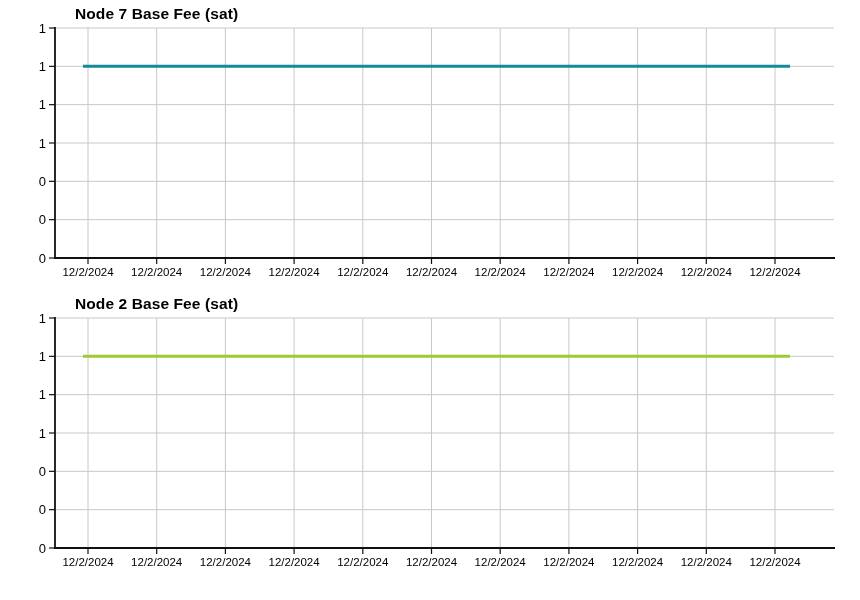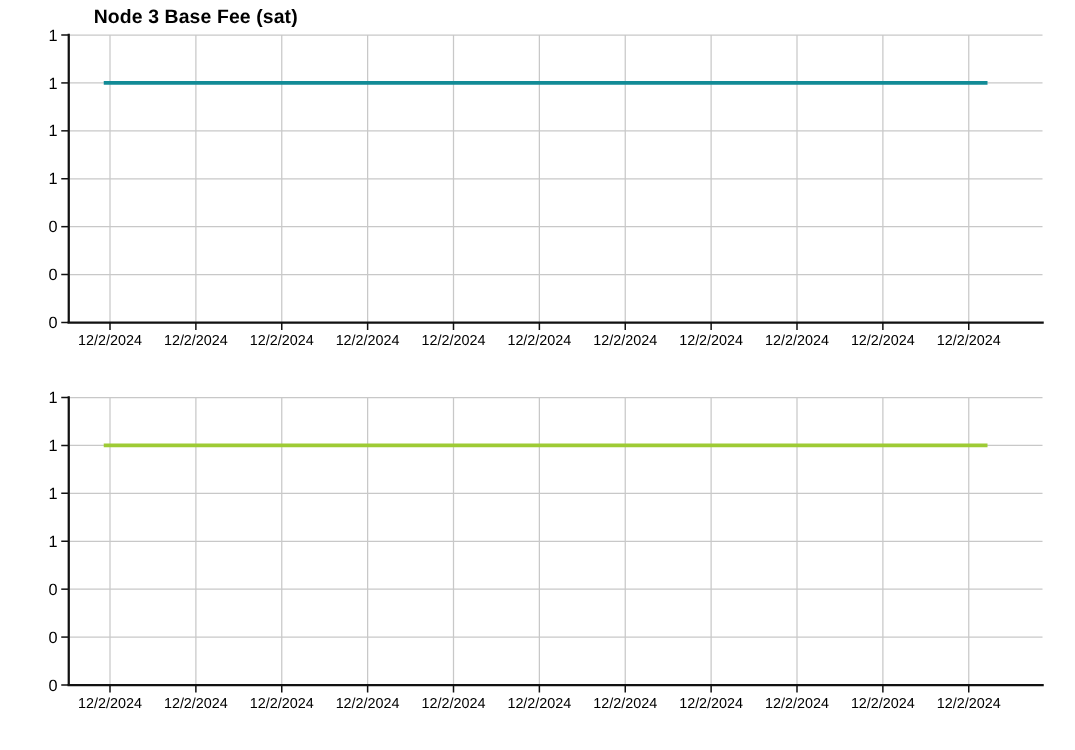--- a/index.html
+++ b/index.html
@@ -11,21 +11,21 @@
                font-size:15.5px;font-weight:bold;color:#000;letter-spacing:0.1px;}
   .chart-svg{position:absolute;left:0;top:0;}
   .tick-label{font-family:"Liberation Sans",sans-serif;}
 </style>
 </head>
 <body>
 
 <div class="canvas">
 
   <section class="chart" style="top:0px;">
-    <h2 class="chart-title">Node 3 Base Fee (sat)</h2>
+    <h2 class="chart-title">Node 7 Base Fee (sat)</h2>
     <svg class="chart-svg" width="860" height="290">
         <line x1="56" y1="28" x2="834" y2="28" stroke="#c8c8c8" stroke-width="1"></line>
         <line x1="56" y1="66.33333333333334" x2="834" y2="66.33333333333334" stroke="#c8c8c8" stroke-width="1"></line>
         <line x1="56" y1="104.66666666666667" x2="834" y2="104.66666666666667" stroke="#c8c8c8" stroke-width="1"></line>
         <line x1="56" y1="143" x2="834" y2="143" stroke="#c8c8c8" stroke-width="1"></line>
         <line x1="56" y1="181.33333333333334" x2="834" y2="181.33333333333334" stroke="#c8c8c8" stroke-width="1"></line>
         <line x1="56" y1="219.66666666666669" x2="834" y2="219.66666666666669" stroke="#c8c8c8" stroke-width="1"></line>
         <line x1="56" y1="258" x2="834" y2="258" stroke="#c8c8c8" stroke-width="1"></line>
         <line x1="88" y1="28" x2="88" y2="258" stroke="#c8c8c8" stroke-width="1"></line>
         <line x1="156.7" y1="28" x2="156.7" y2="258" stroke="#c8c8c8" stroke-width="1"></line>
@@ -74,20 +74,21 @@
         <text x="637.6" y="276" text-anchor="middle" font-size="11.5" fill="#000000" class="tick-label">12/2/2024</text>
         <line x1="706.3000000000001" y1="258" x2="706.3000000000001" y2="264" stroke="#111111" stroke-width="1.2"></line>
         <text x="706.3000000000001" y="276" text-anchor="middle" font-size="11.5" fill="#000000" class="tick-label">12/2/2024</text>
         <line x1="775" y1="258" x2="775" y2="264" stroke="#111111" stroke-width="1.2"></line>
         <text x="775" y="276" text-anchor="middle" font-size="11.5" fill="#000000" class="tick-label">12/2/2024</text>
         <line x1="83" y1="66.33333333333331" x2="790" y2="66.33333333333331" stroke="#128b96" stroke-width="3"></line>
       </svg>
   </section>
 
   <section class="chart" style="top:290px;">
+    <h2 class="chart-title">Node 2 Base Fee (sat)</h2>
     <svg class="chart-svg" width="860" height="290">
         <line x1="56" y1="28" x2="834" y2="28" stroke="#c8c8c8" stroke-width="1"></line>
         <line x1="56" y1="66.33333333333334" x2="834" y2="66.33333333333334" stroke="#c8c8c8" stroke-width="1"></line>
         <line x1="56" y1="104.66666666666667" x2="834" y2="104.66666666666667" stroke="#c8c8c8" stroke-width="1"></line>
         <line x1="56" y1="143" x2="834" y2="143" stroke="#c8c8c8" stroke-width="1"></line>
         <line x1="56" y1="181.33333333333334" x2="834" y2="181.33333333333334" stroke="#c8c8c8" stroke-width="1"></line>
         <line x1="56" y1="219.66666666666669" x2="834" y2="219.66666666666669" stroke="#c8c8c8" stroke-width="1"></line>
         <line x1="56" y1="258" x2="834" y2="258" stroke="#c8c8c8" stroke-width="1"></line>
         <line x1="88" y1="28" x2="88" y2="258" stroke="#c8c8c8" stroke-width="1"></line>
         <line x1="156.7" y1="28" x2="156.7" y2="258" stroke="#c8c8c8" stroke-width="1"></line>

